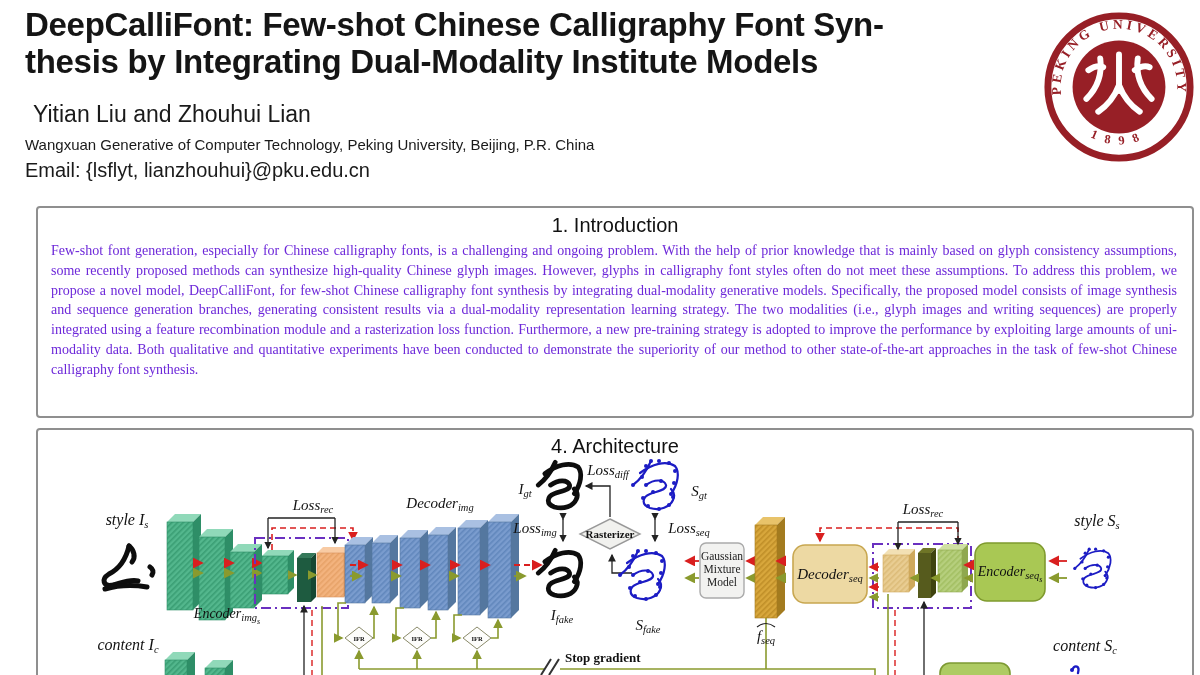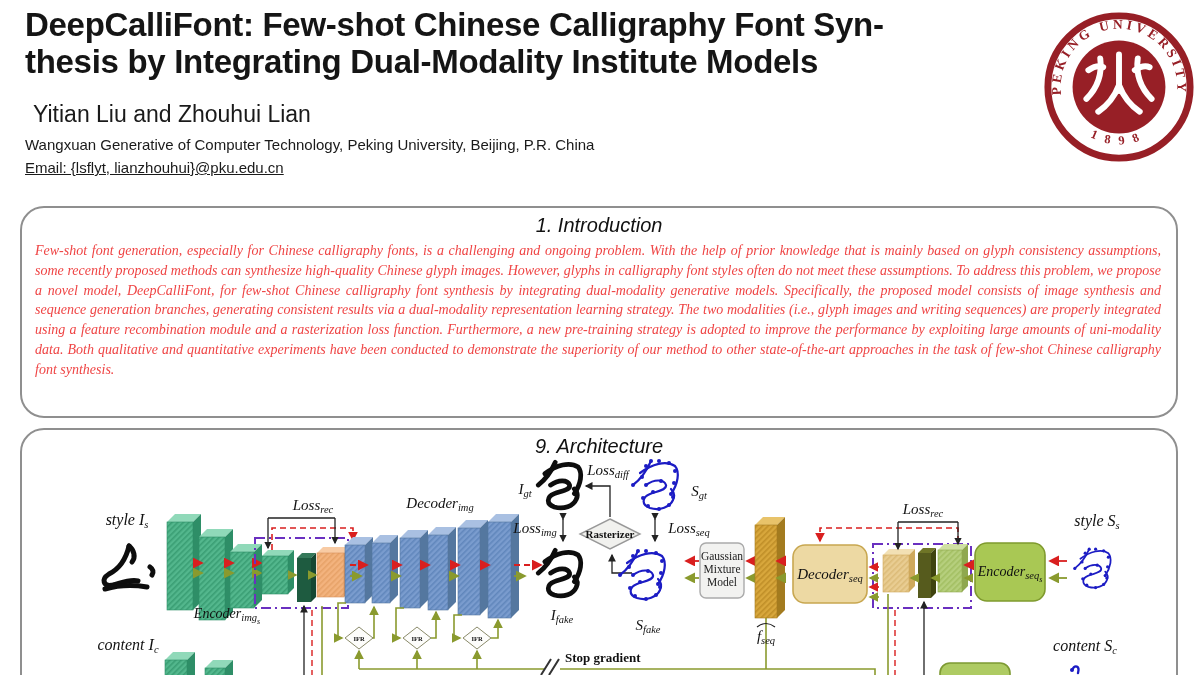--- a/index.html
+++ b/index.html
@@ -9,34 +9,34 @@
   }
   .abs{position:absolute;}
   
   .title-line{
     position:absolute;left:25px;width:1015px;
     font-weight:700;font-size:33px;line-height:37px;color:#151515;
     letter-spacing:-0.3px;white-space:nowrap;
   }
   .authors{position:absolute;left:25px;top:101px;font-size:23px;color:#1a1a1a;margin-left:8px;}
   .affiliation{position:absolute;left:25px;top:136px;font-size:15px;color:#1a1a1a;}
-  .email{position:absolute;left:25px;top:159px;font-size:15px;color:#1a1a1a;text-decoration:underline;}
+  .email{position:absolute;left:25px;top:159px;font-size:20px;color:#1a1a1a;}
   
   .secbox{
-    position:absolute;left:20px;width:1154px;background:#fff;
-    border:2.5px solid #8f8f8f;border-radius:24px;font-style:italic;
+    position:absolute;left:36px;width:1154px;background:#fff;
+    border:2.5px solid #8f8f8f;border-radius:4px;
   }
   .sec-head{
     position:absolute;left:0;width:100%;text-align:center;
     font-size:20px;color:#111;font-family:"Liberation Sans",sans-serif;
   }
   .intro-body{
     position:absolute;left:13px;top:33px;width:1126px;
     font-family:"Liberation Serif",serif;font-size:14px;line-height:19.8px;
-    color:#ef4444;text-align:justify;
+    color:#6d28d9;text-align:justify;
   }
   
   .mlab{font-family:"Liberation Serif",serif;font-style:italic;font-size:15px;fill:#111;}
   .mlab16{font-family:"Liberation Serif",serif;font-style:italic;font-size:16px;fill:#111;}
   .mlab14{font-family:"Liberation Serif",serif;font-style:italic;font-size:14px;fill:#111;}
   .sub{font-size:10.5px;}
   .subsub{font-size:8px;}
   .plain{font-family:"Liberation Serif",serif;font-size:11.5px;fill:#222;font-style:normal;}
   .bold-serif{font-family:"Liberation Serif",serif;font-weight:bold;fill:#111;font-style:normal;}
   .sealtxt{font-family:"Liberation Serif",serif;font-weight:bold;fill:#971f26;}
@@ -73,21 +73,21 @@
     <path d="M96,63 C102,59 107,58 111,60"></path>
   </g>
 </svg>
 
 <div class="secbox" style="top:206px;height:208px;">
   <div class="sec-head" style="top:6px;">1. Introduction</div>
   <div class="intro-body">Few-shot font generation, especially for Chinese calligraphy fonts, is a challenging and ongoing problem. With the help of prior knowledge that is mainly based on glyph consistency assumptions, some recently proposed methods can synthesize high-quality Chinese glyph images. However, glyphs in calligraphy font styles often do not meet these assumptions. To address this problem, we propose a novel model, DeepCalliFont, for few-shot Chinese calligraphy font synthesis by integrating dual-modality generative models. Specifically, the proposed model consists of image synthesis and sequence generation branches, generating consistent results via a dual-modality representation learning strategy. The two modalities (i.e., glyph images and writing sequences) are properly integrated using a feature recombination module and a rasterization loss function. Furthermore, a new pre-training strategy is adopted to improve the performance by exploiting large amounts of uni-modality data. Both qualitative and quantitative experiments have been conducted to demonstrate the superiority of our method to other state-of-the-art approaches in the task of few-shot Chinese calligraphy font synthesis.</div>
 </div>
 
 <div class="secbox" style="top:428px;height:300px;">
-  <div class="sec-head" style="top:5px;">9. Architecture</div>
+  <div class="sec-head" style="top:5px;">4. Architecture</div>
 </div>
 
 <svg class="abs" style="left:20px;top:430px;" width="1160" height="260" viewBox="0 0 1160 260">
   <defs>
     <marker id="mR" markerWidth="7" markerHeight="7" refX="5" refY="3" orient="auto">
         <path d="M0,0 L6,3 L0,6 Z" fill="#d91f1f"></path>
       </marker>
     <marker id="mO" markerWidth="7" markerHeight="7" refX="5" refY="3" orient="auto">
         <path d="M0,0 L6,3 L0,6 Z" fill="#8a9a2e"></path>
       </marker>

